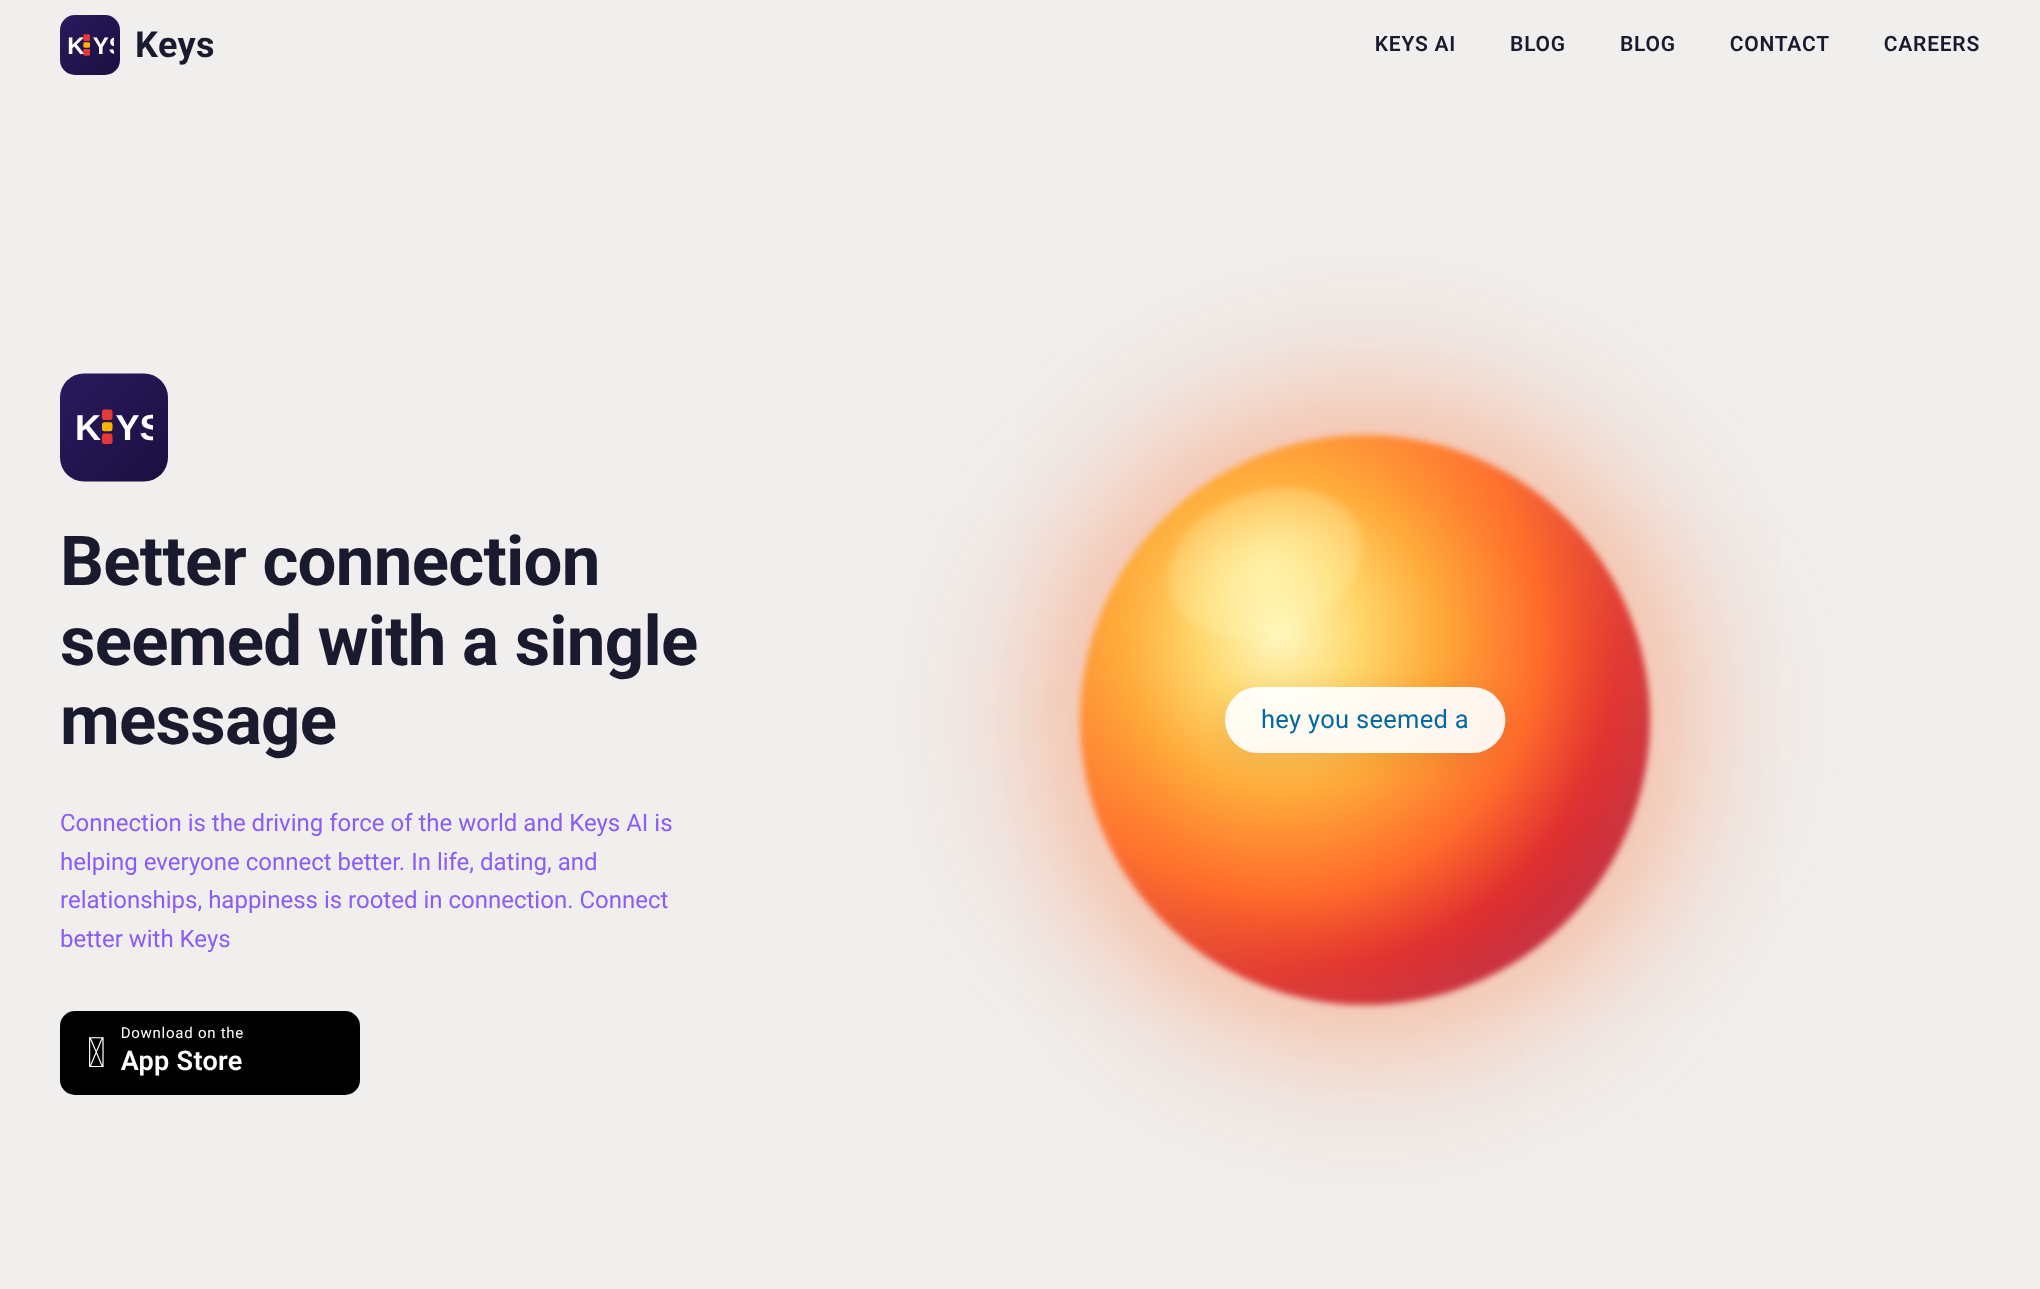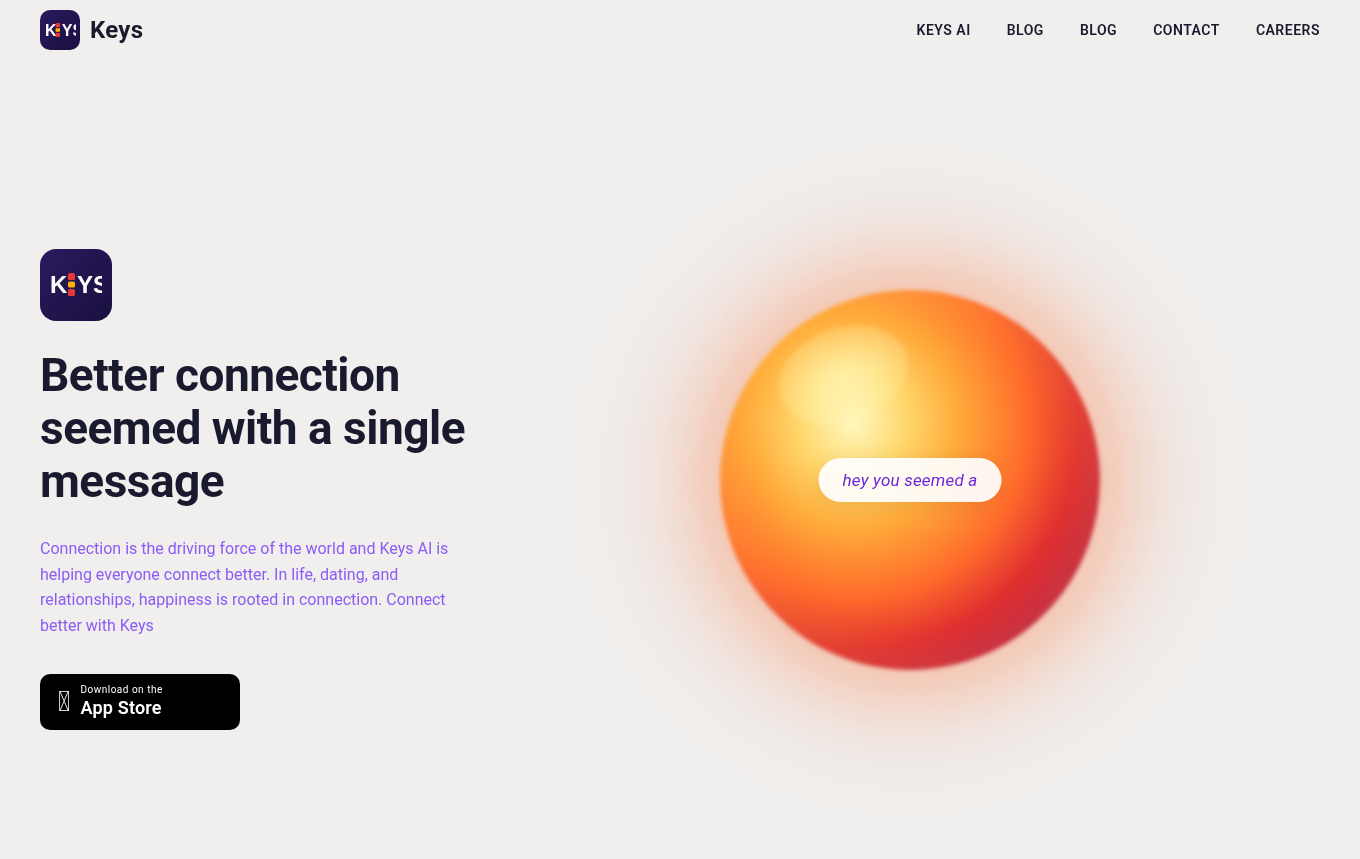--- a/index.html
+++ b/index.html
@@ -216,26 +216,25 @@
     .message-bubble {
       position: absolute;
       top: 50%;
       left: 50%;
       transform: translate(-50%, -50%);
       background: rgba(255, 255, 255, 0.92);
       border-radius: 22px;
       padding: 12px 24px;
       font-size: 17px;
       font-weight: 400;
-      color: #6d28d9;
+      color: #0369a1;
       white-space: nowrap;
       box-shadow: 0 4px 20px rgba(0,0,0,0.08);
       letter-spacing: 0.2px;
       z-index: 10;
-      font-style: italic;
     }
   </style>
 </head>
 <body>
 
 <nav class="navbar">
   <a class="navbar-brand" href="#">
     <div class="navbar-logo">
       <svg viewBox="0 0 36 22" fill="none" xmlns="http://www.w3.org/2000/svg">
 

